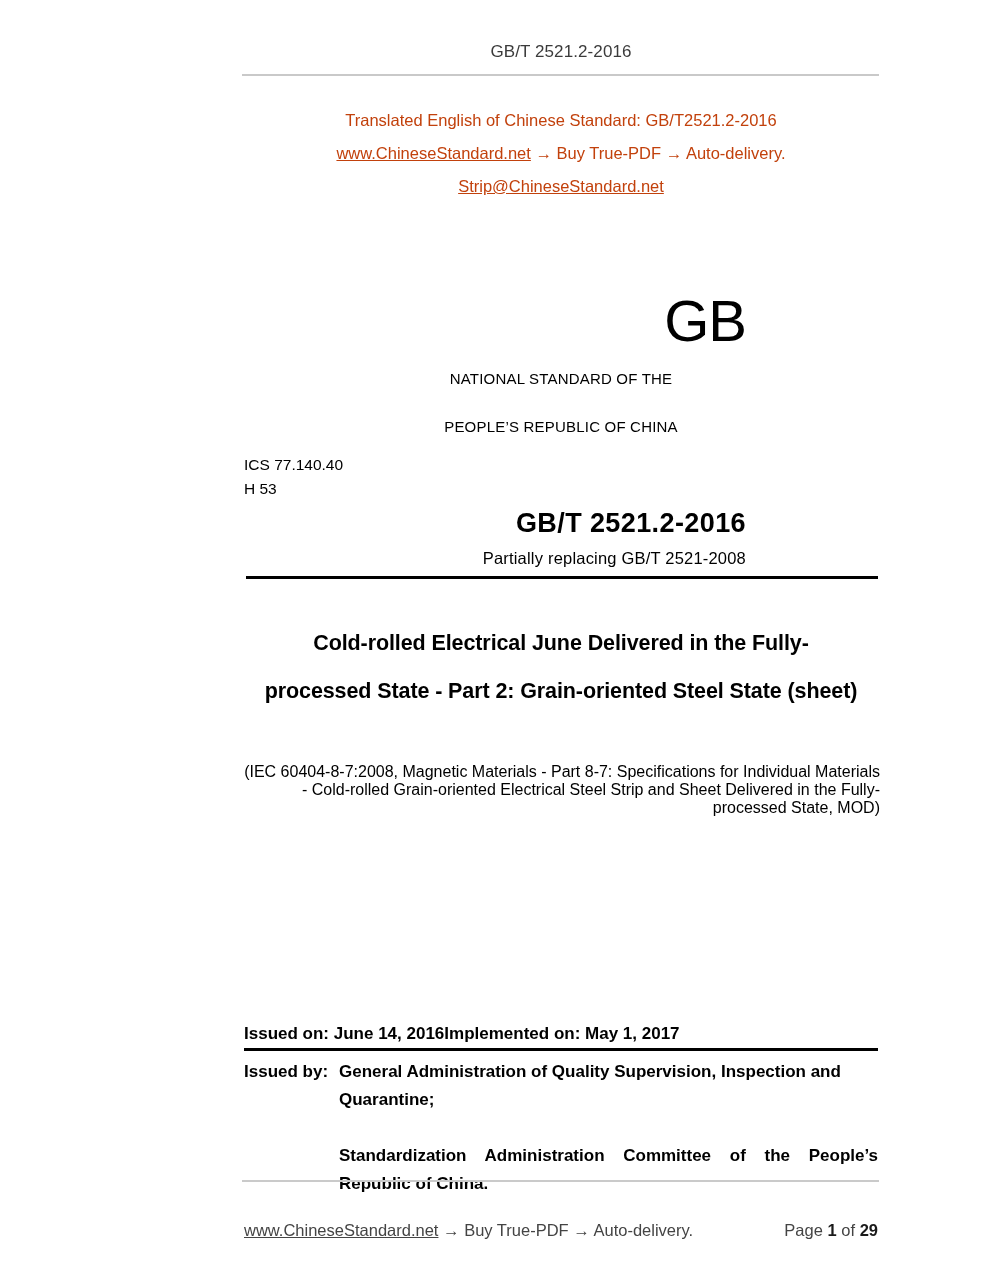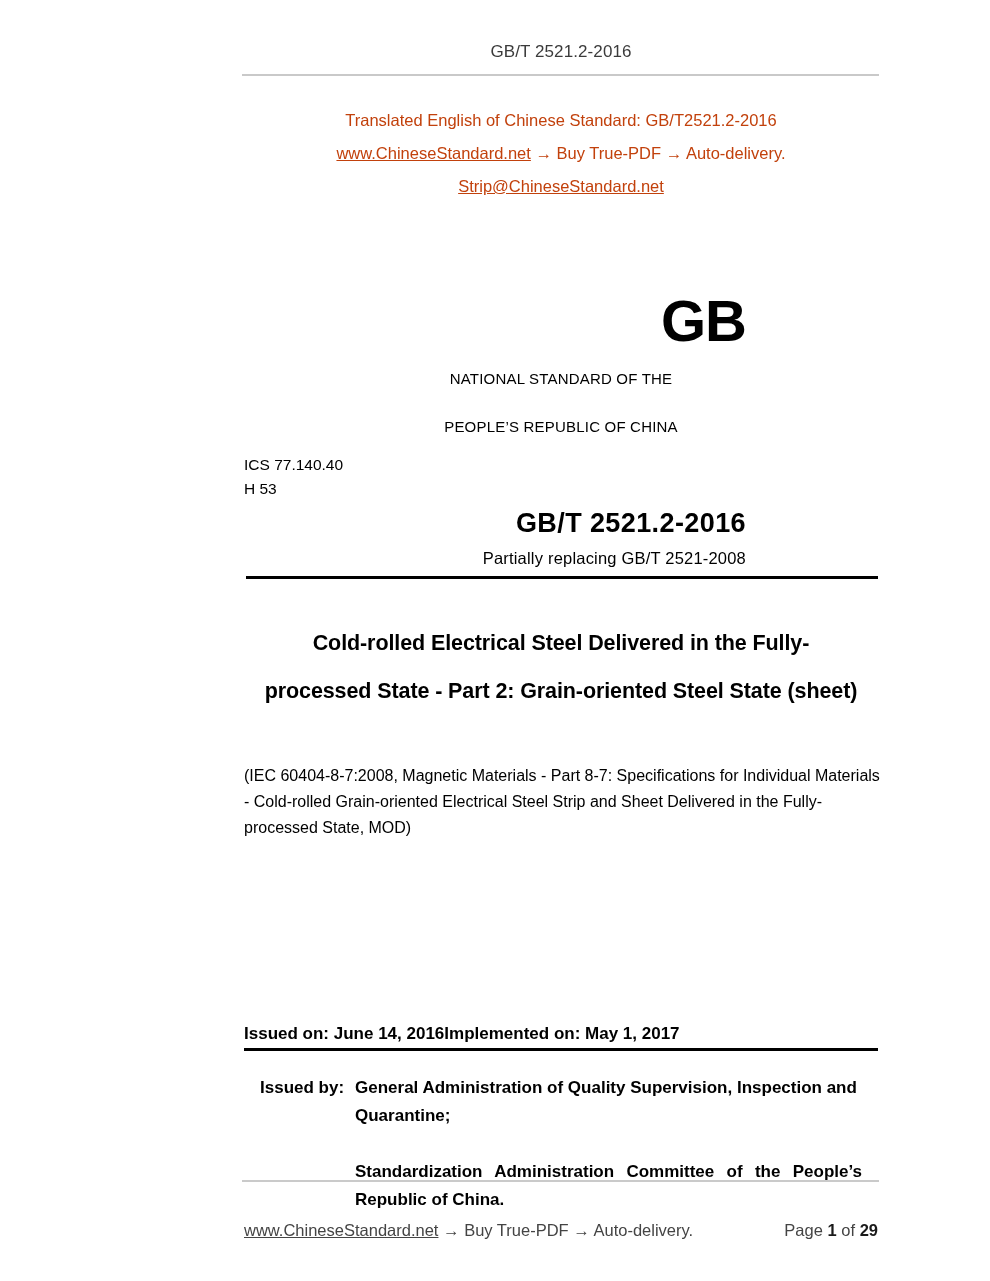--- a/index.html
+++ b/index.html
@@ -57,21 +57,21 @@
     text-decoration: underline;
   }
   .promo-line { display: block; }
 
   
   .gb-mark {
     position: absolute;
     right: 178px;
     top: 292px;
     font-size: 58px;
-    font-weight: bold;
+    font-weight: normal;
     letter-spacing: -1px;
     line-height: 58px;
     color: #000;
   }
 
   
   .nat-line {
     position: absolute;
     left: 0;
     width: 990px;
@@ -140,23 +140,23 @@
     font-size: 21px;
     font-family: "DejaVu Sans", "Liberation Sans", sans-serif;
     letter-spacing: 0.5px;
   }
 
   .title-iec {
     position: absolute;
     left: 178px;
     top: 763px;
     width: 636px;
-    text-align: left;
+    text-align: right;
     font-size: 16px;
-    line-height: 26px;
+    line-height: 18px;
   }
 
   
   .issue-row {
     position: absolute;
     left: 178px;
     top: 1024px;
     width: 634px;
     display: flex;
     align-items: baseline;
@@ -187,21 +187,21 @@
     padding-left: 95px;
   }
   .ib-label {
     position: absolute;
     left: 0;
     top: 0;
     font-weight: bold;
   }
   .ib-para {
     position: relative;
-    margin: 16px;
+    margin: 0;
   }
   .ib-para-2 {
     padding-left: 95px;
     margin-top: 28px;
     text-align: justify;
     text-align-last: left;
   }
   .ib-para-2 .l1 { display: block; text-align: justify; text-align-last: justify; }
   .ib-para-2 .l2 { display: block; }
 
@@ -258,21 +258,21 @@
 
   <div class="ics-block">
     <div>ICS 77.140.40</div>
     <div>H 53</div>
   </div>
 
   <div class="std-no">GB/T  2521.2-2016</div>
   <div class="std-replace">Partially  replacing  GB/T  2521-2008</div>
   <div class="rule-thick-1"></div>
 
-  <div class="title-en title-en-1">Cold-rolled Electrical Steel Delivered in the Fully-</div>
+  <div class="title-en title-en-1">Cold-rolled Electrical June Delivered in the Fully-</div>
   <div class="title-en title-en-2">processed State - Part 2: Grain-oriented Steel State (sheet)</div>
   <div class="title-iec">(IEC 60404-8-7:2008, Magnetic Materials - Part 8-7: Specifications for Individual Materials - Cold-rolled Grain-oriented Electrical Steel Strip and Sheet Delivered in the Fully-processed State, MOD)</div>
 
   <div class="issue-row">
     <span>Issued on: June 14, 2016</span>
     <span>Implemented on: May 1, 2017</span>
   </div>
   <div class="rule-thick-2"></div>
 
   <div class="issued-by">

